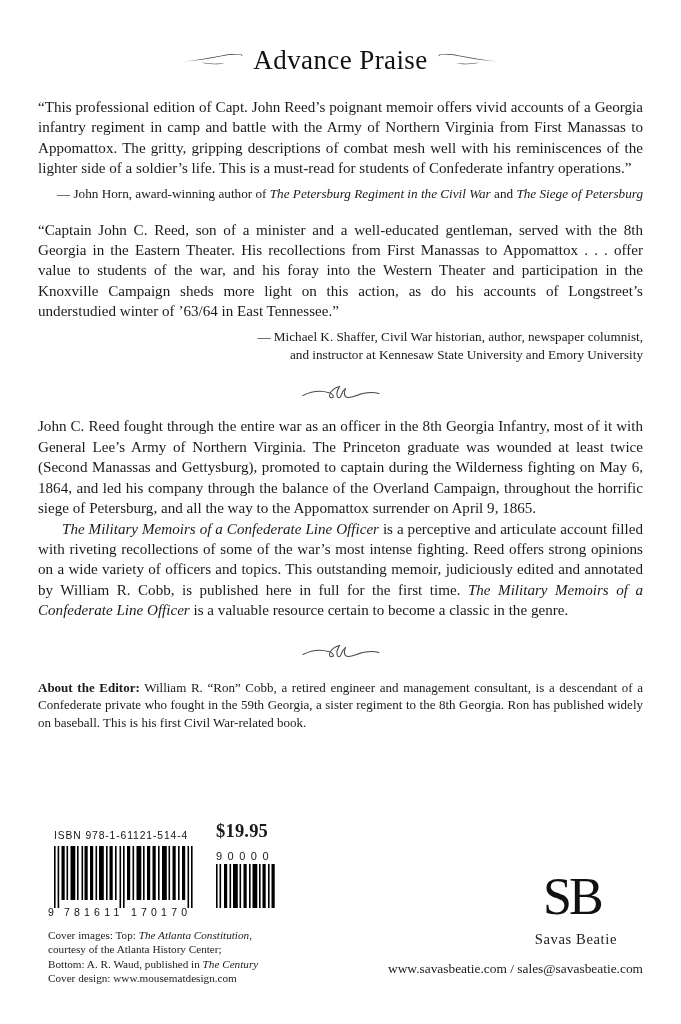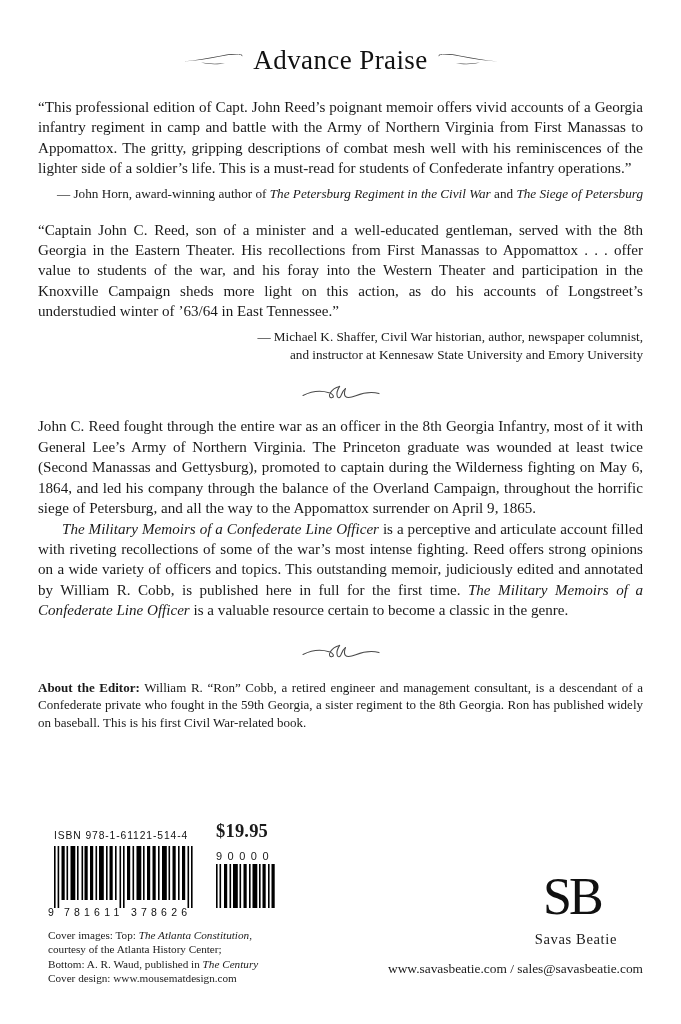--- a/index.html
+++ b/index.html
@@ -314,21 +314,21 @@
           <rect x="130" y="0" width="1.6" height="54"></rect>
           <rect x="134" y="0" width="3.2" height="54"></rect>
           <rect x="139.5" y="0" width="1.6" height="62"></rect>
           <rect x="143" y="0" width="1.6" height="62"></rect>
         </g>
       </svg>
 
       <div class="ean-digits">
         <span style="left:0px;">9</span>
         <span style="left:16px;letter-spacing:4.2px;">781611</span>
-        <span style="left:83px;letter-spacing:4.2px;">378626</span>
+        <span style="left:83px;letter-spacing:4.2px;">170170</span>
       </div>
 
       <svg class="bars-addon" viewBox="0 0 62 44" preserveAspectRatio="none">
         <rect x="0" y="0" width="62" height="44" fill="#ffffff"></rect>
         <g fill="#000000">
           <rect x="2" y="0" width="1.6" height="44"></rect>
           <rect x="5.5" y="0" width="1.6" height="44"></rect>
           <rect x="10" y="0" width="3.2" height="44"></rect>
           <rect x="15.5" y="0" width="1.6" height="44"></rect>
           <rect x="19" y="0" width="4.8" height="44"></rect>

